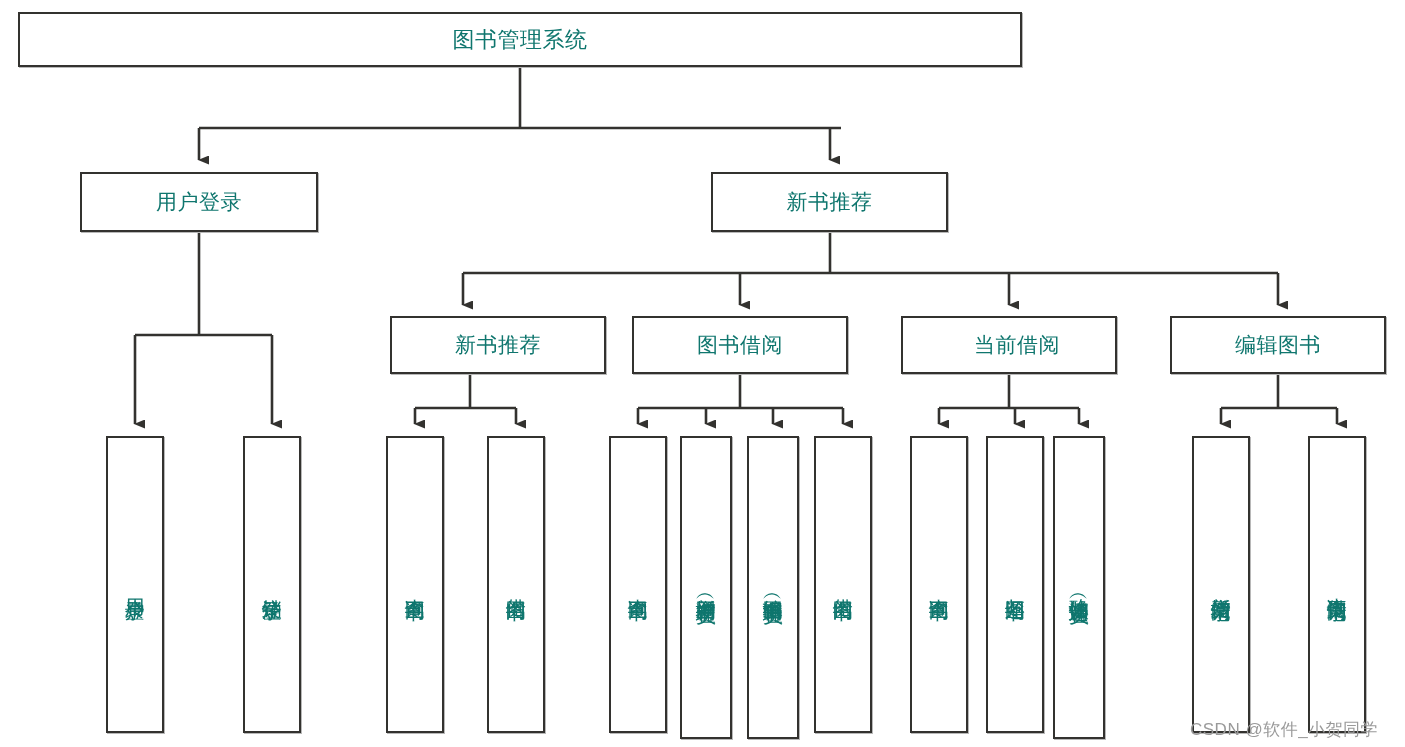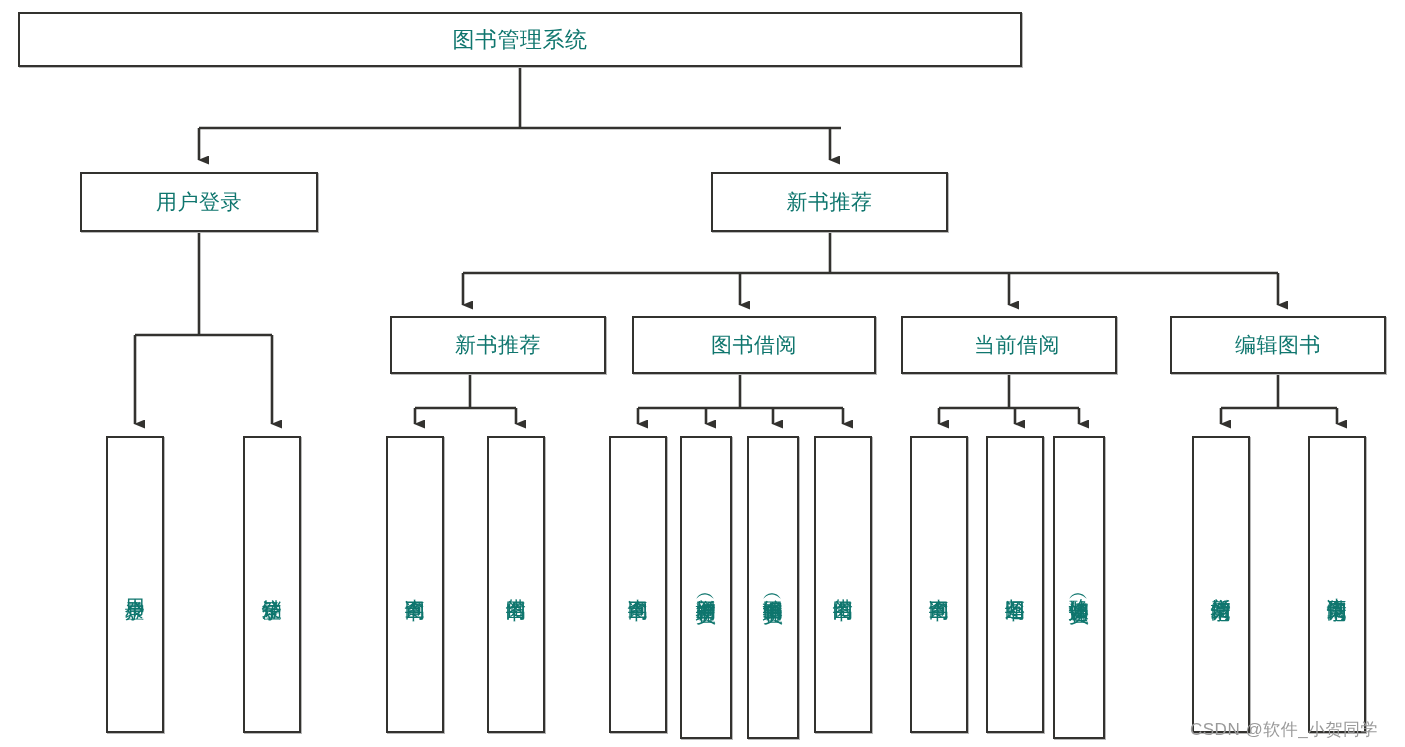--- a/index.html
+++ b/index.html
@@ -126,21 +126,21 @@
   <div class="node" style="left: 80px; top: 172px; width: 238px; height: 60px;">
     <span class="node-label">用户登录</span>
   </div>
   <div class="node" style="left: 711px; top: 172px; width: 237px; height: 60px;">
     <span class="node-label">新书推荐</span>
   </div>
 
   <div class="node" style="left: 362px; top: 316px; width: 216px; height: 58px; margin-left: 28px;">
     <span class="node-label">新书推荐</span>
   </div>
-  <div class="node" style="left: 632px; top: 316px; width: 244px; height: 58px;">
+  <div class="node" style="left: 632px; top: 316px; width: 216px; height: 58px;">
     <span class="node-label">图书借阅</span>
   </div>
   <div class="node" style="left: 901px; top: 316px; width: 216px; height: 58px; padding-left: 16px;">
     <span class="node-label">当前借阅</span>
   </div>
   <div class="node" style="left: 1170px; top: 316px; width: 216px; height: 58px;">
     <span class="node-label">编辑图书</span>
   </div>
 
   <div class="node vertical" style="left: 106px; top: 436px; width: 58px; height: 297px;">

